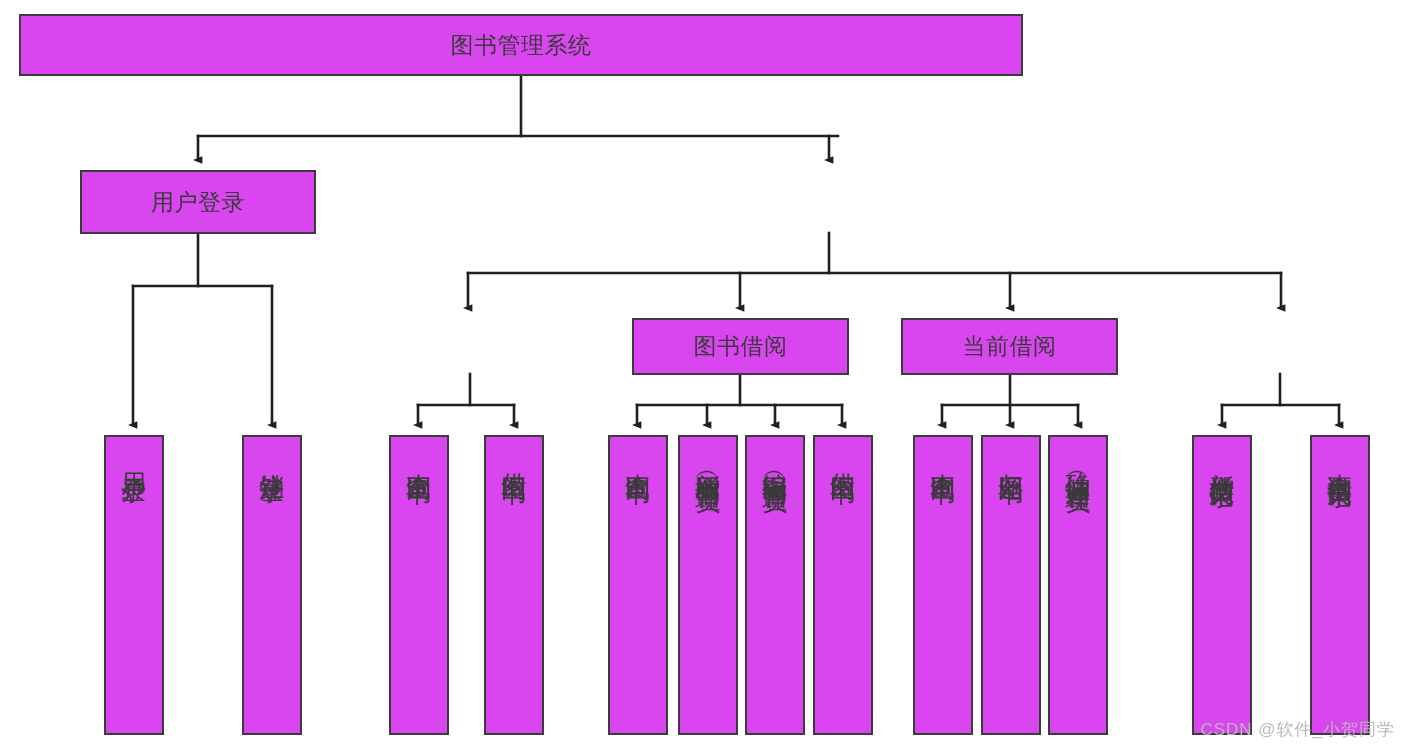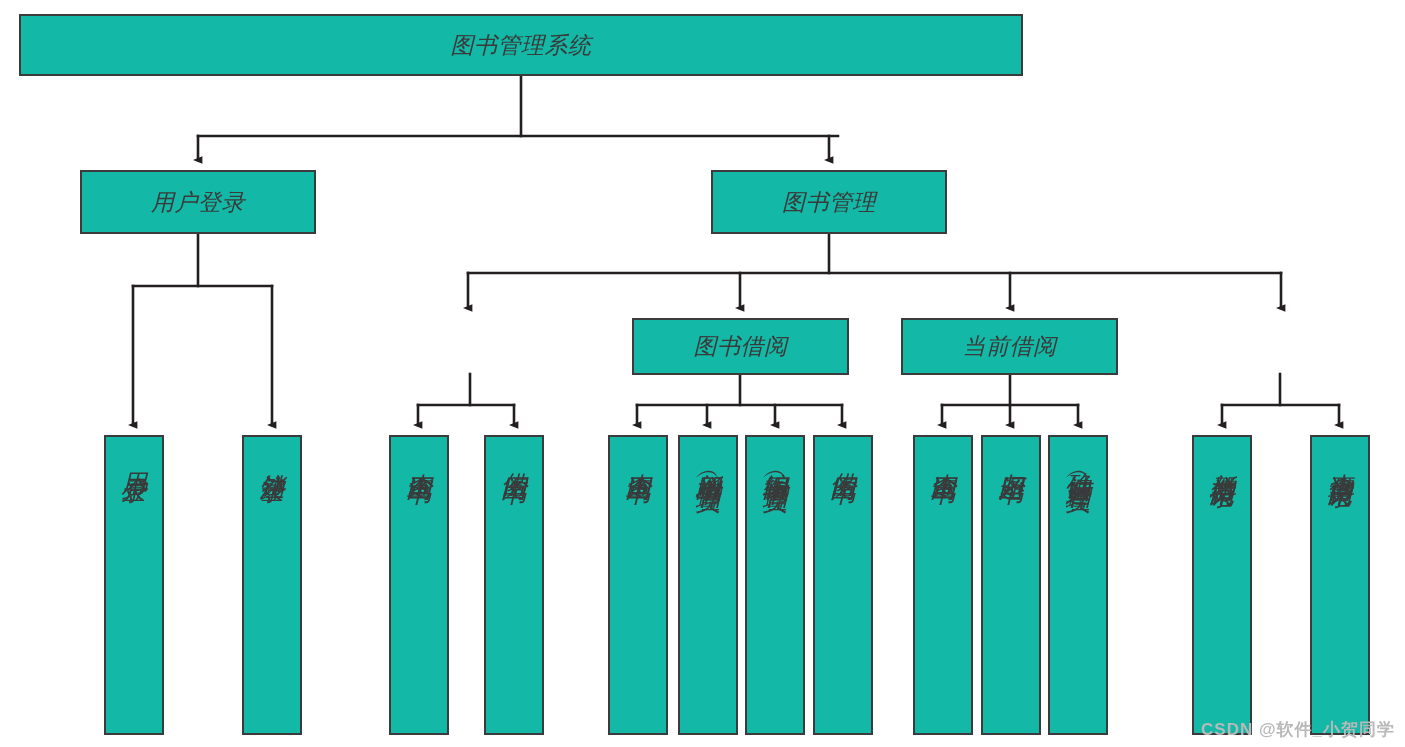--- a/index.html
+++ b/index.html
@@ -18,27 +18,26 @@
   #wires{
     position:absolute;
     left:0;top:0;
     width:1405px;
     height:747px;
     pointer-events:none;
   }
   .node{
     position:absolute;
     box-sizing:border-box;
-    background:#14b8a6;
+    background:#d946ef;
     border:2.5px solid #3b3b3b;
     display:flex;
     align-items:center;
     justify-content:center;
     z-index:2;
-    font-style:italic;
   }
   .node .lbl{
     font-size:23px;
     line-height:1.15;
     color:#3a3a3a;
     letter-spacing:0.5px;
     white-space:nowrap;
     text-align:center;
   }
   
@@ -60,21 +59,20 @@
   }
   .watermark{
     position:absolute;
     right:10px;
     bottom:6px;
     font-size:17px;
     color:#b9b9b9;
     letter-spacing:1px;
     white-space:nowrap;
     z-index:5;
-    font-weight:bold;
   }
 </style>
 </head>
 <body>
 
 <div id="canvas">
 
   <svg id="wires" viewBox="0 0 1405 747" xmlns="http://www.w3.org/2000/svg">
     <defs>
       <marker id="arrow" markerWidth="10" markerHeight="10" refX="4.2" refY="5" orient="auto" markerUnits="userSpaceOnUse">
@@ -125,23 +123,20 @@
     </g>
   </svg>
 
   <div class="node h" style="left:19px;top:14px;width:1004px;height:62px;">
     <span class="lbl">图书管理系统</span>
   </div>
 
   <div class="node h" style="left:80px;top:170px;width:236px;height:64px;">
     <span class="lbl">用户登录</span>
   </div>
-  <div class="node h" style="left:711px;top:170px;width:236px;height:64px;">
-    <span class="lbl">图书管理</span>
-  </div>
 
   <div class="node h" style="left:632px;top:318px;width:217px;height:57px;">
     <span class="lbl">图书借阅</span>
   </div>
   <div class="node h" style="left:901px;top:318px;width:217px;height:57px;">
     <span class="lbl">当前借阅</span>
   </div>
 
   <div class="node v" style="left:104px;top:435px;width:60px;height:300px;">
     <span class="lbl">用户登录</span>

